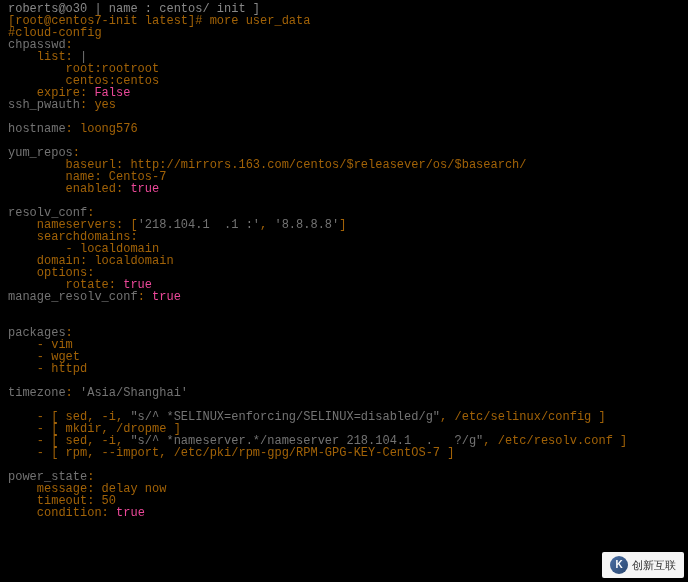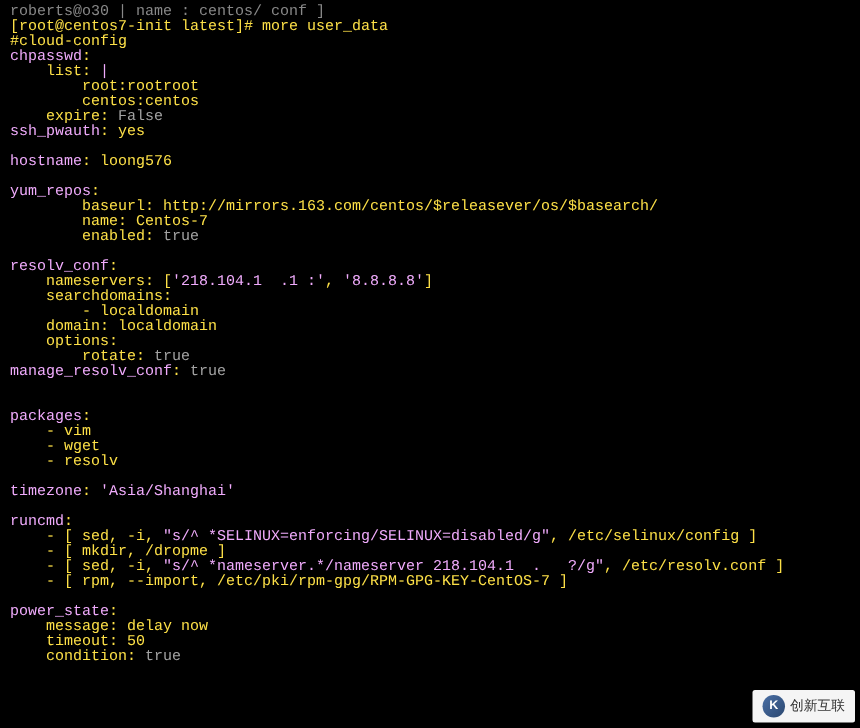--- a/index.html
+++ b/index.html
@@ -15,23 +15,23 @@
       font-size: 12px;
       line-height: 12px;
       padding: 3px 8px;
       position: relative;
       overflow: hidden;
     }
     .line {
       white-space: pre;
       color: #fff;
     }
-    .green { color: #fde047; text-align: right; }
-    .yellow { color: #f0abfc; }
-    .red { color: #a3a3a3; }
+    .green { color: #a16207; text-align: right; }
+    .yellow { color: #737373; }
+    .red { color: #ec4899; }
     .gray { color: #888; }
     .watermark {
       position: absolute;
       bottom: 4px;
       right: 4px;
       background: #f5f5f5;
       color: #333;
       padding: 4px 8px;
       font-family: Arial, sans-serif;
       font-size: 11px;
@@ -50,21 +50,21 @@
       justify-content: center;
       color: #fff;
       font-weight: bold;
       font-size: 10px;
     }
   </style>
 </head>
 <body>
 
 <div id="terminal">
-    <div class="line"><span class="gray">roberts@o30 | name : centos/ conf ]</span></div>
+    <div class="line"><span class="gray">roberts@o30 | name : centos/ init ]</span></div>
     <div class="line"><span class="green">[root@centos7-init latest]# more user_data</span></div>
     <div class="line"><span class="green">#cloud-config</span></div>
     <div class="line"><span class="yellow">chpasswd</span><span class="green">:</span></div>
     <div class="line"><span class="green">    list: </span><span class="yellow">|</span></div>
     <div class="line"><span class="green">        root:rootroot</span></div>
     <div class="line"><span class="green">        centos:centos</span></div>
     <div class="line"><span class="green">    expire: </span><span class="red">False</span></div>
     <div class="line"><span class="yellow">ssh_pwauth</span><span class="green">: yes</span></div>
     <div class="line"><span class="green"> </span></div>
     <div class="line"><span class="yellow">hostname</span><span class="green">: loong576</span></div>
@@ -80,25 +80,24 @@
     <div class="line"><span class="green">        - localdomain</span></div>
     <div class="line"><span class="green">    domain: localdomain</span></div>
     <div class="line"><span class="green">    options:</span></div>
     <div class="line"><span class="green">        rotate: </span><span class="red">true</span></div>
     <div class="line"><span class="yellow">manage_resolv_conf</span><span class="green">: </span><span class="red">true</span></div>
     <div class="line"><span class="green"> </span></div>
     <div class="line"><span class="green"> </span></div>
     <div class="line"><span class="yellow">packages</span><span class="green">:</span></div>
     <div class="line"><span class="green">    - vim</span></div>
     <div class="line"><span class="green">    - wget</span></div>
-    <div class="line"><span class="green">    - resolv</span></div>
+    <div class="line"><span class="green">    - httpd</span></div>
     <div class="line"><span class="green"> </span></div>
     <div class="line"><span class="yellow">timezone</span><span class="green">: </span><span class="yellow">'Asia/Shanghai'</span></div>
     <div class="line"><span class="green"> </span></div>
-    <div class="line"><span class="yellow">runcmd</span><span class="green">:</span></div>
     <div class="line"><span class="green">    - [ sed, -i, </span><span class="yellow">"s/^ *SELINUX=enforcing/SELINUX=disabled/g"</span><span class="green">, /etc/selinux/config ]</span></div>
     <div class="line"><span class="green">    - [ mkdir, /dropme ]</span></div>
     <div class="line"><span class="green">    - [ sed, -i, </span><span class="yellow">"s/^ *nameserver.*/nameserver 218.104.1  .   ?/g"</span><span class="green">, /etc/resolv.conf ]</span></div>
     <div class="line"><span class="green">    - [ rpm, --import, /etc/pki/rpm-gpg/RPM-GPG-KEY-CentOS-7 ]</span></div>
     <div class="line"><span class="green"> </span></div>
     <div class="line"><span class="yellow">power_state</span><span class="green">:</span></div>
     <div class="line"><span class="green">    message: delay now</span></div>
     <div class="line"><span class="green">    timeout: 50</span></div>
     <div class="line"><span class="green">    condition: </span><span class="red">true</span></div>
   </div>

